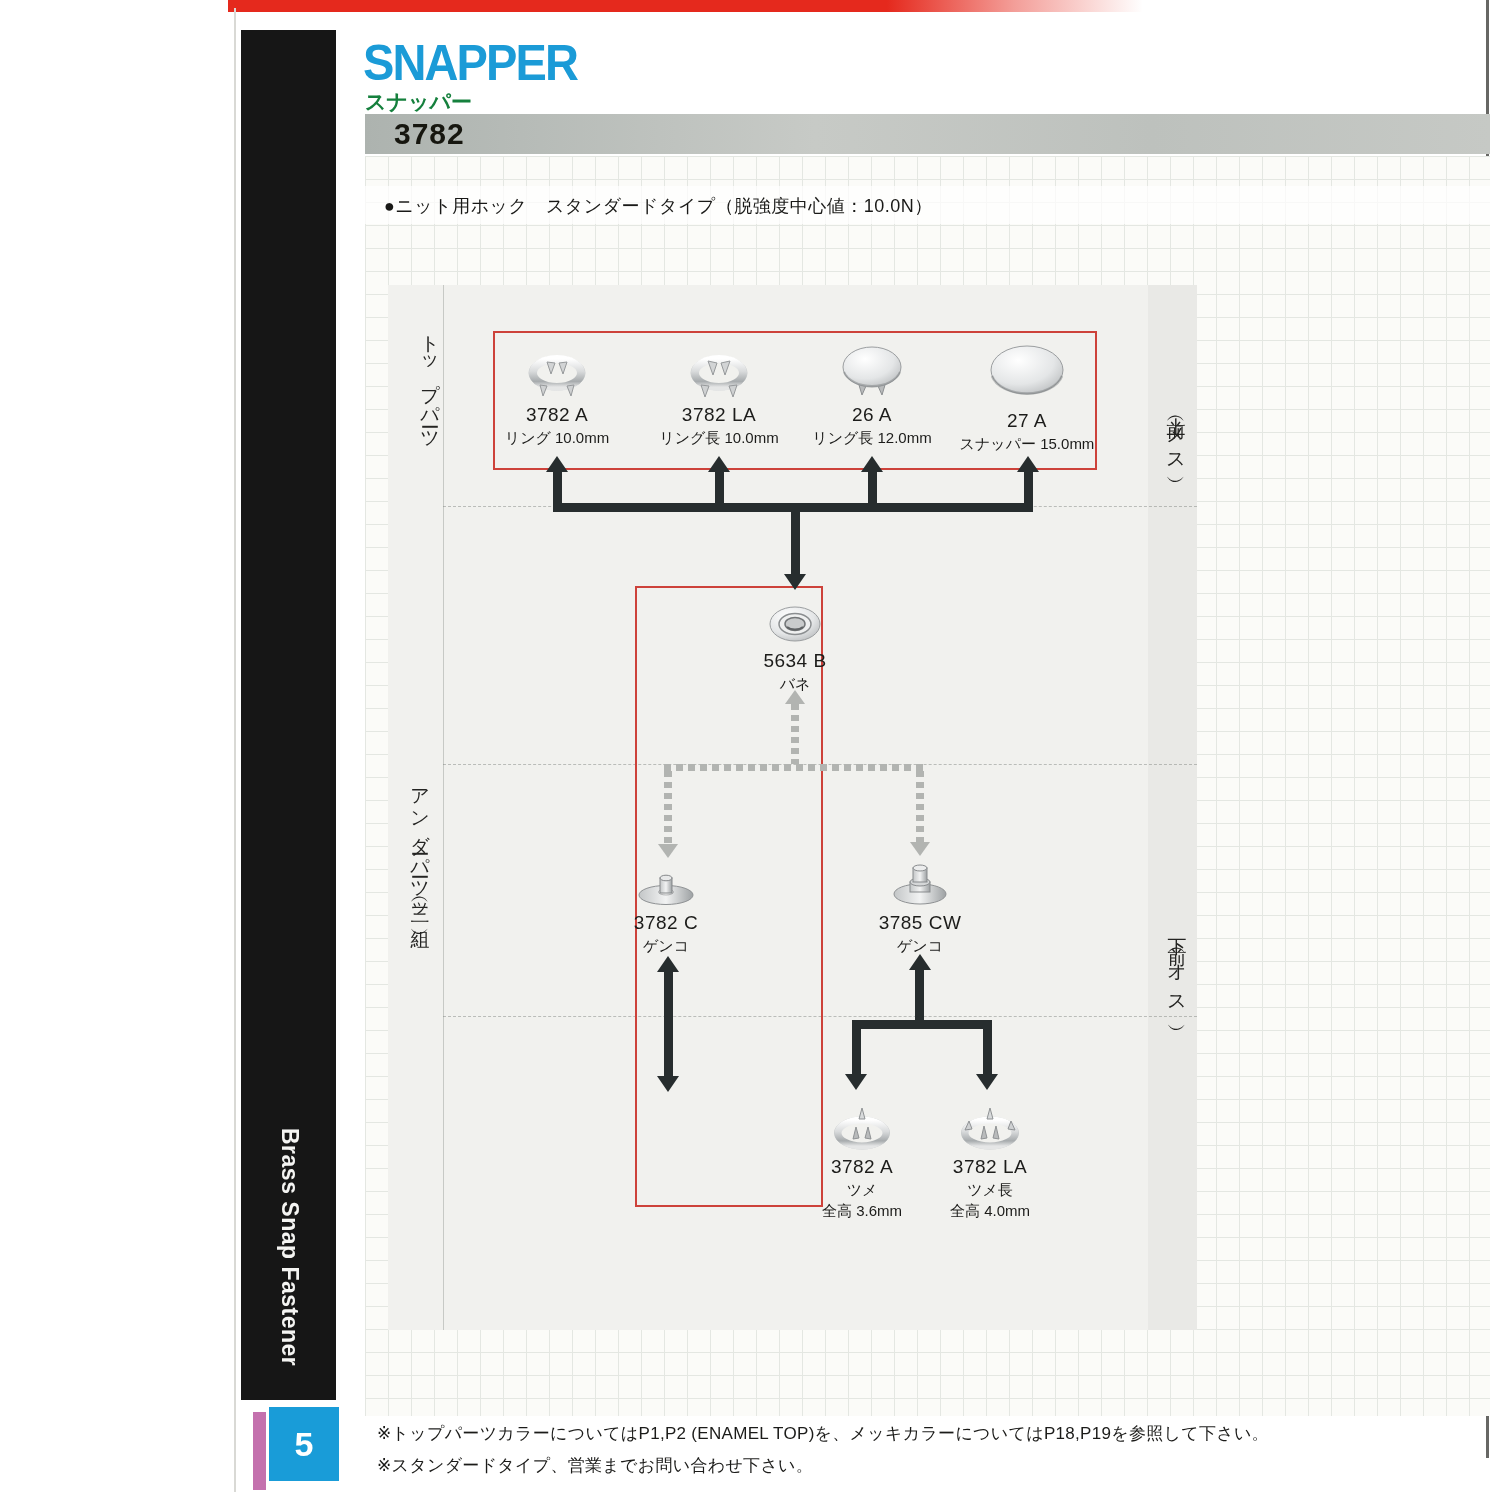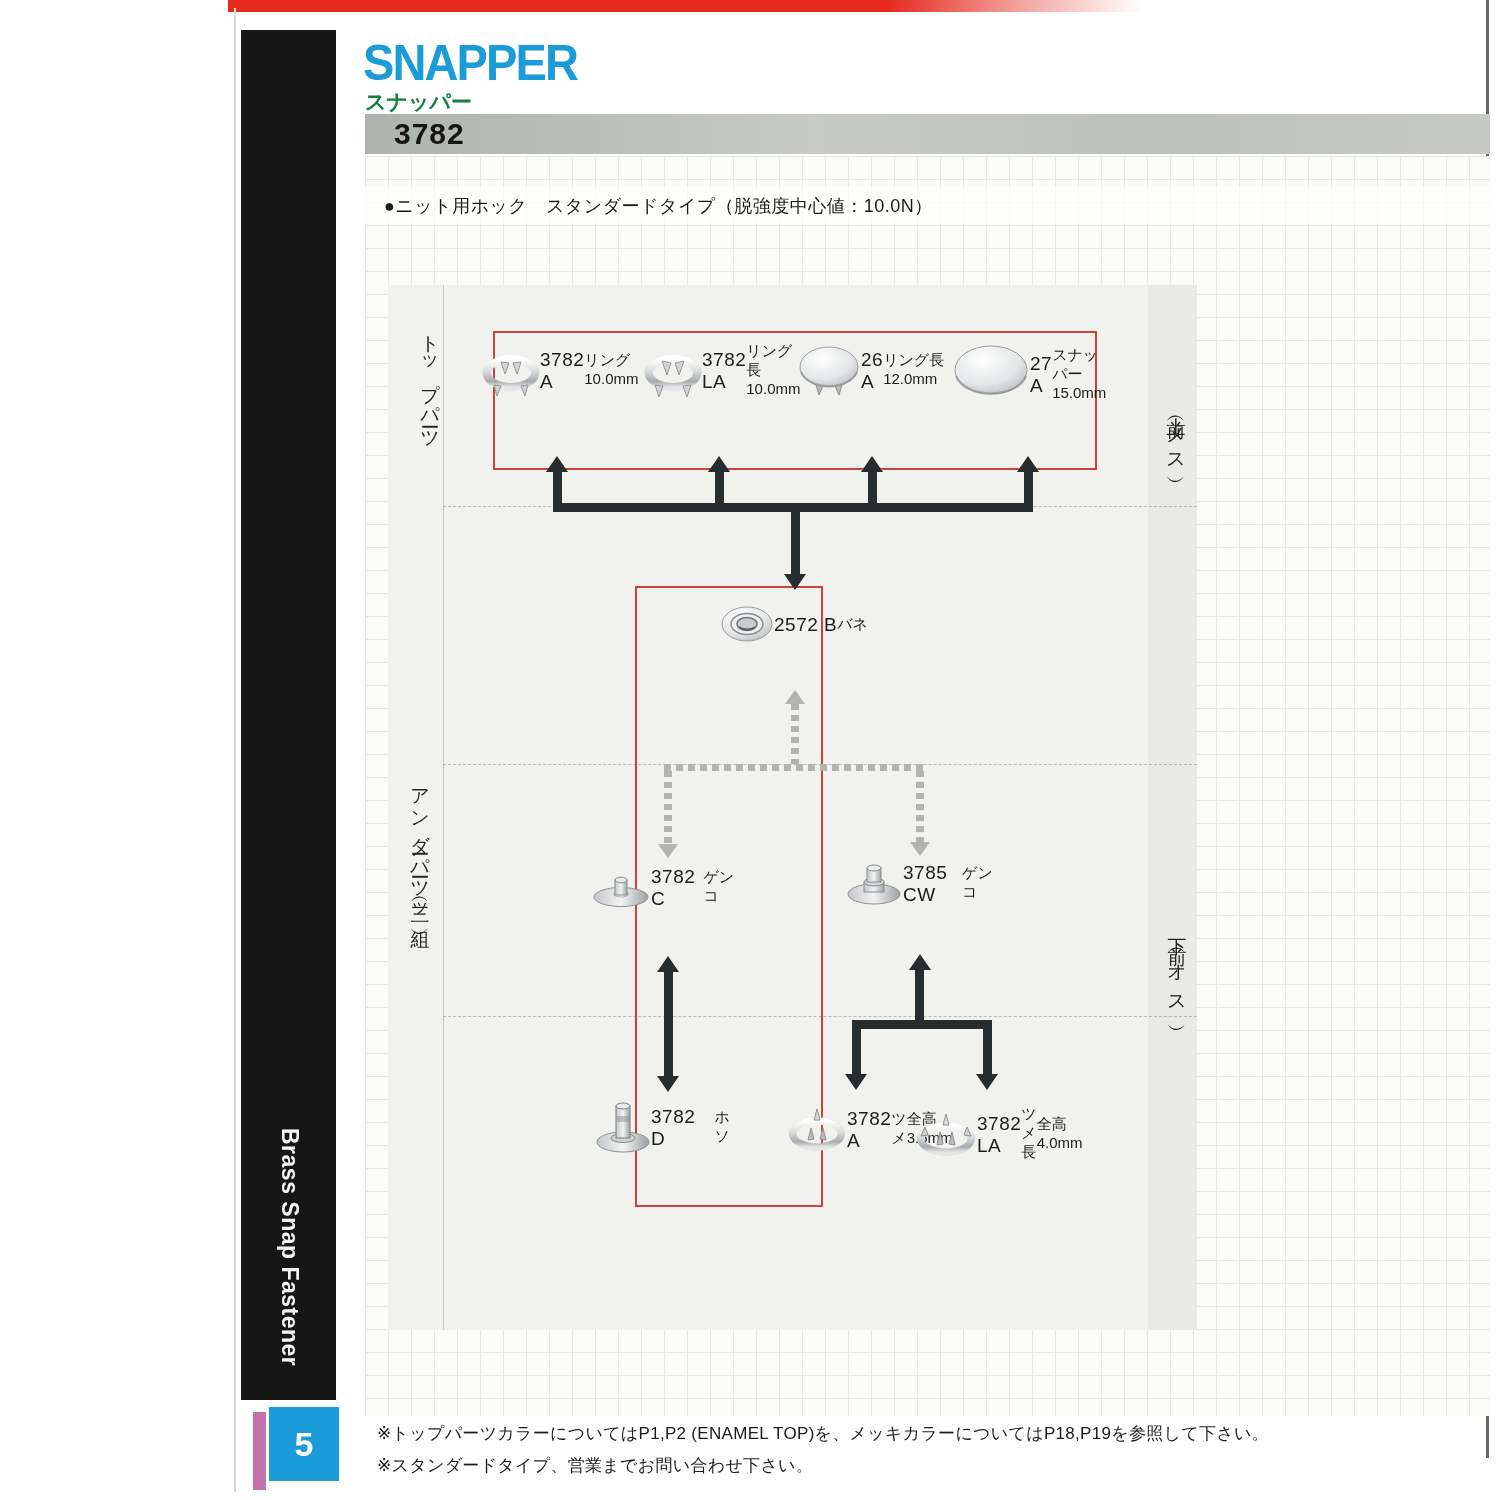--- a/index.html
+++ b/index.html
@@ -41,21 +41,21 @@
   .redbox{border:2px solid #cd423a;background:transparent;}
   
   .bar{background:#272d2e;}
   .ah-up{width:0;height:0;border-left:11px solid transparent;border-right:11px solid transparent;border-bottom:16px solid #272d2e;}
   .ah-down{width:0;height:0;border-left:11px solid transparent;border-right:11px solid transparent;border-top:16px solid #272d2e;}
   .gdot-v{background:repeating-linear-gradient(180deg,#b2b4b1 0 6px,transparent 6px 11px);}
   .gdot-h{background:repeating-linear-gradient(90deg,#b2b4b1 0 7px,transparent 7px 12px);}
   .gah-up{width:0;height:0;border-left:10px solid transparent;border-right:10px solid transparent;border-bottom:14px solid #b2b4b1;}
   .gah-down{width:0;height:0;border-left:10px solid transparent;border-right:10px solid transparent;border-top:14px solid #b2b4b1;}
   
-  .pgroup{position:absolute;width:150px;display:flex;flex-direction:row;align-items:center;}
+  .pgroup{position:absolute;width:150px;display:flex;flex-direction:column;align-items:center;}
   .pimg{display:flex;align-items:flex-end;justify-content:center;}
   .pcode{font-size:19px;color:#1c1c1a;letter-spacing:.5px;margin-top:6px;line-height:22px;}
   .pspec{font-size:15px;color:#1c1c1a;margin-top:2px;line-height:19px;}
   .pheight{font-size:15px;color:#1c1c1a;margin-top:2px;line-height:19px;}
   
   .foot{left:377px;font-size:17px;color:#1b1b19;letter-spacing:.3px;}
 </style>
 </head>
 <body>
 
@@ -207,21 +207,21 @@
 
     <div class="pgroup" style="left:355px;top:444px;">
       <div class="pimg" style="height:44px;">
         <svg width="54" height="40" viewBox="0 0 54 40">
           <ellipse cx="27" cy="20" rx="25" ry="17" fill="url(#domeG)" stroke="#9b9ea0" stroke-width="1"></ellipse>
           <ellipse cx="27" cy="20" rx="16" ry="10.5" fill="#eff0f0" stroke="#8b8e90" stroke-width="1.5"></ellipse>
           <ellipse cx="27" cy="20" rx="10" ry="6.5" fill="#c9cbcc" stroke="#737678" stroke-width="1.5"></ellipse>
           <path d="M19 23 A10 6 0 0 0 35 23" stroke="#5f6264" fill="none" stroke-width="2"></path>
         </svg>
       </div>
-      <div class="pcode">2572 B</div>
+      <div class="pcode">5634 B</div>
       <div class="pspec">バネ</div>
     </div>
 
     <div class="pgroup" style="left:226px;top:704px;">
       <div class="pimg" style="height:46px;">
         <svg width="60" height="38" viewBox="0 0 60 38">
           <ellipse cx="30" cy="27" rx="27" ry="9.5" fill="url(#metH)" stroke="#8f9294" stroke-width="1"></ellipse>
           <ellipse cx="30" cy="24" rx="7.5" ry="3" fill="none" stroke="#777a7c" stroke-width="1" opacity=".5"></ellipse>
           <rect x="24" y="10" width="12" height="15" fill="url(#metH)" stroke="#85888a" stroke-width="1"></rect>
           <ellipse cx="30" cy="10" rx="6" ry="2.8" fill="#e8e9e9" stroke="#85888a" stroke-width="1"></ellipse>
@@ -238,33 +238,20 @@
           <rect x="19" y="24" width="20" height="10" fill="url(#metH)" stroke="#888b8d" stroke-width="1"></rect>
           <ellipse cx="29" cy="24" rx="10" ry="4" fill="#d5d7d8" stroke="#888b8d" stroke-width="1"></ellipse>
           <rect x="22" y="10" width="14" height="14" fill="url(#metH)" stroke="#888b8d" stroke-width="1"></rect>
           <ellipse cx="29" cy="10" rx="7" ry="3" fill="#eceded" stroke="#888b8d" stroke-width="1"></ellipse>
         </svg>
       </div>
       <div class="pcode">3785 CW</div>
       <div class="pspec">ゲンコ</div>
     </div>
 
-    <div class="pgroup" style="left:230px;top:940px;">
-      <div class="pimg" style="height:58px;">
-        <svg width="56" height="56" viewBox="0 0 56 56">
-          <ellipse cx="28" cy="44" rx="26" ry="10" fill="url(#metH)" stroke="#8f9294" stroke-width="1"></ellipse>
-          <ellipse cx="28" cy="40" rx="12" ry="4.5" fill="#d0d2d3" stroke="#85888a" stroke-width="1"></ellipse>
-          <rect x="21" y="8" width="14" height="32" fill="url(#metH)" stroke="#7f8284" stroke-width="1"></rect>
-          <rect x="21" y="18" width="14" height="6" fill="#8e9193" opacity=".5"></rect>
-          <ellipse cx="28" cy="8" rx="7" ry="3" fill="#e9eaea" stroke="#7f8284" stroke-width="1"></ellipse>
-        </svg>
-      </div>
-      <div class="pcode">3782 D</div>
-      <div class="pspec">ホソ</div>
-    </div>
 
     <div class="pgroup" style="left:422px;top:946px;">
       <div class="pimg" style="height:48px;">
         <svg width="60" height="44" viewBox="0 0 60 44">
           <ellipse cx="30" cy="27" rx="27.5" ry="16" fill="none" stroke="#c6c9ca" stroke-width="1"></ellipse>
           <ellipse cx="30" cy="27" rx="24" ry="13" fill="none" stroke="url(#metV)" stroke-width="7"></ellipse>
           <path d="M27 13 L30 2 L33 13 Z" fill="#d8dadb" stroke="#8f9294" stroke-width="1"></path>
           <path d="M21 33 L24 21 L27 32 Z" fill="#b9bbbc" stroke="#8f9294" stroke-width="1"></path>
           <path d="M33 32 L36 21 L39 33 Z" fill="#b9bbbc" stroke="#8f9294" stroke-width="1"></path>
         </svg>

